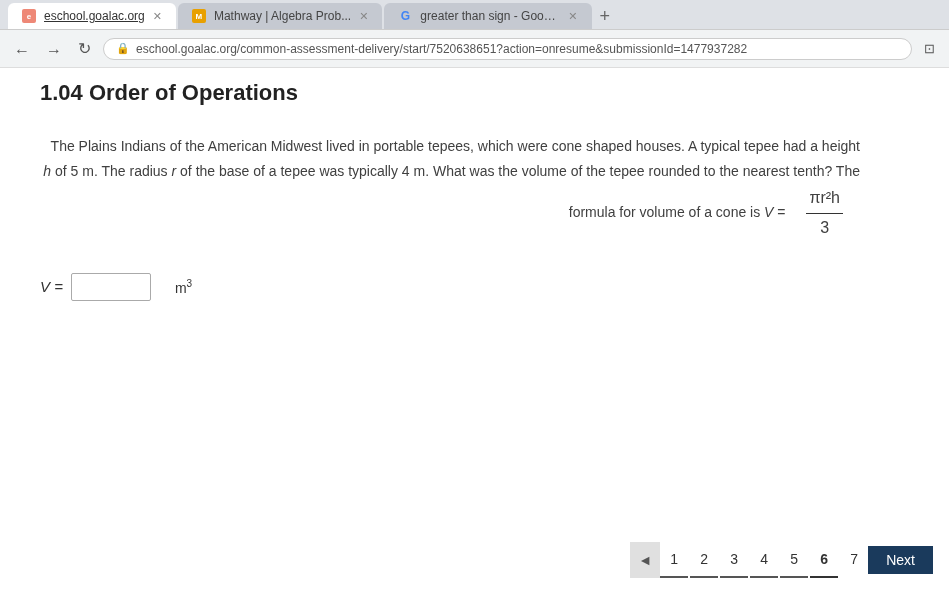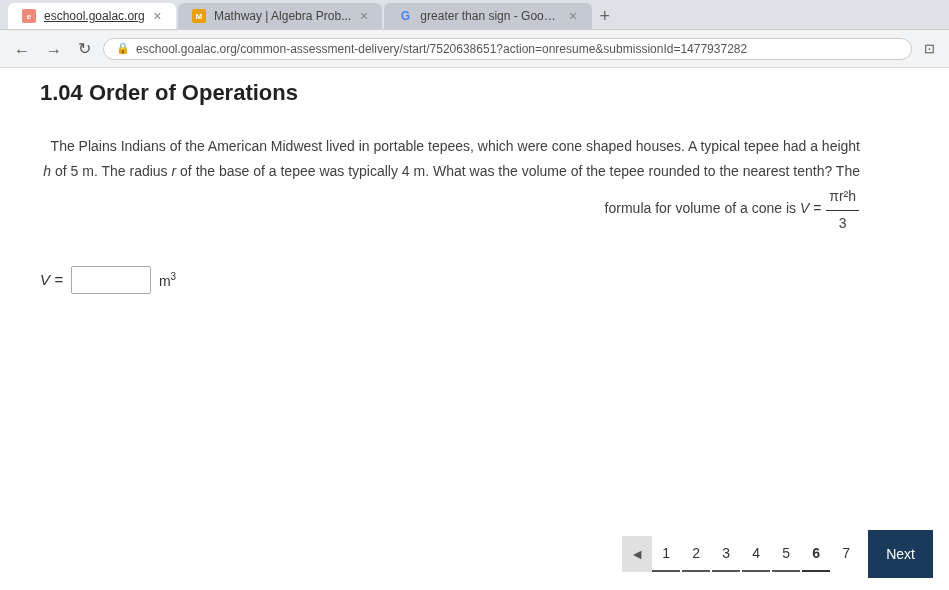--- a/index.html
+++ b/index.html
@@ -119,22 +119,22 @@
       text-align: right;
     }
     .problem-text em {
       font-style: italic;
     }
     .fraction {
       display: inline-flex;
       flex-direction: column;
       align-items: center;
       vertical-align: middle;
-      font-size: 14px;
-      margin: 0 1px;
+      font-size: 16px;
+      margin: 0 17px;
     }
     .fraction .num { border-bottom: 1px solid #333; padding: 0 3px; }
     .fraction .den { padding: 0 3px; }
 
     .answer-row {
       display: flex;
       align-items: center;
       gap: 8px;
       margin-top: 16px;
     }
@@ -145,20 +145,21 @@
     .answer-input {
       width: 80px;
       height: 28px;
       border: 1px solid #aaa;
       border-radius: 2px;
       padding: 2px 6px;
       font-size: 14px;
     }
     .answer-unit {
       font-size: 14px;
+      margin-left: 16px;
     }
 
     
     .bottom-nav {
       position: fixed;
       bottom: 0;
       right: 0;
       display: flex;
       align-items: center;
       gap: 0;
@@ -202,25 +203,24 @@
     }
     .nav-page.current {
       border-bottom: 2px solid #333;
       font-weight: bold;
     }
     .nav-next {
       background: #1a3a5c;
       color: #fff;
       border: none;
       padding: 0 18px;
-      height: 48px;
+      height: 28px;
       font-size: 14px;
       font-weight: 500;
       cursor: pointer;
-      margin-left: 8px;
       text-align: right;
     }
 
     
     sup { font-size: 10px; vertical-align: super; }
   </style>
 </head>
 <body>
 
 <div class="tab-bar">

